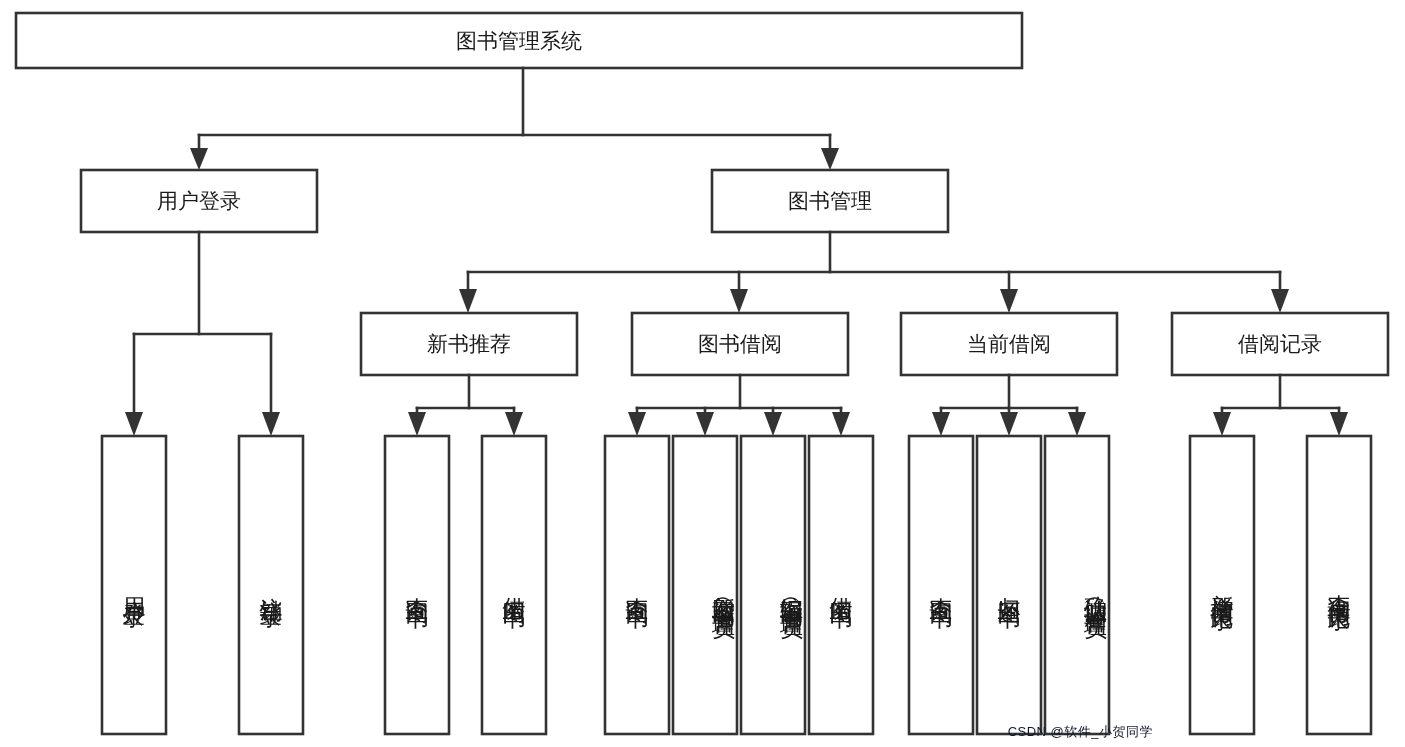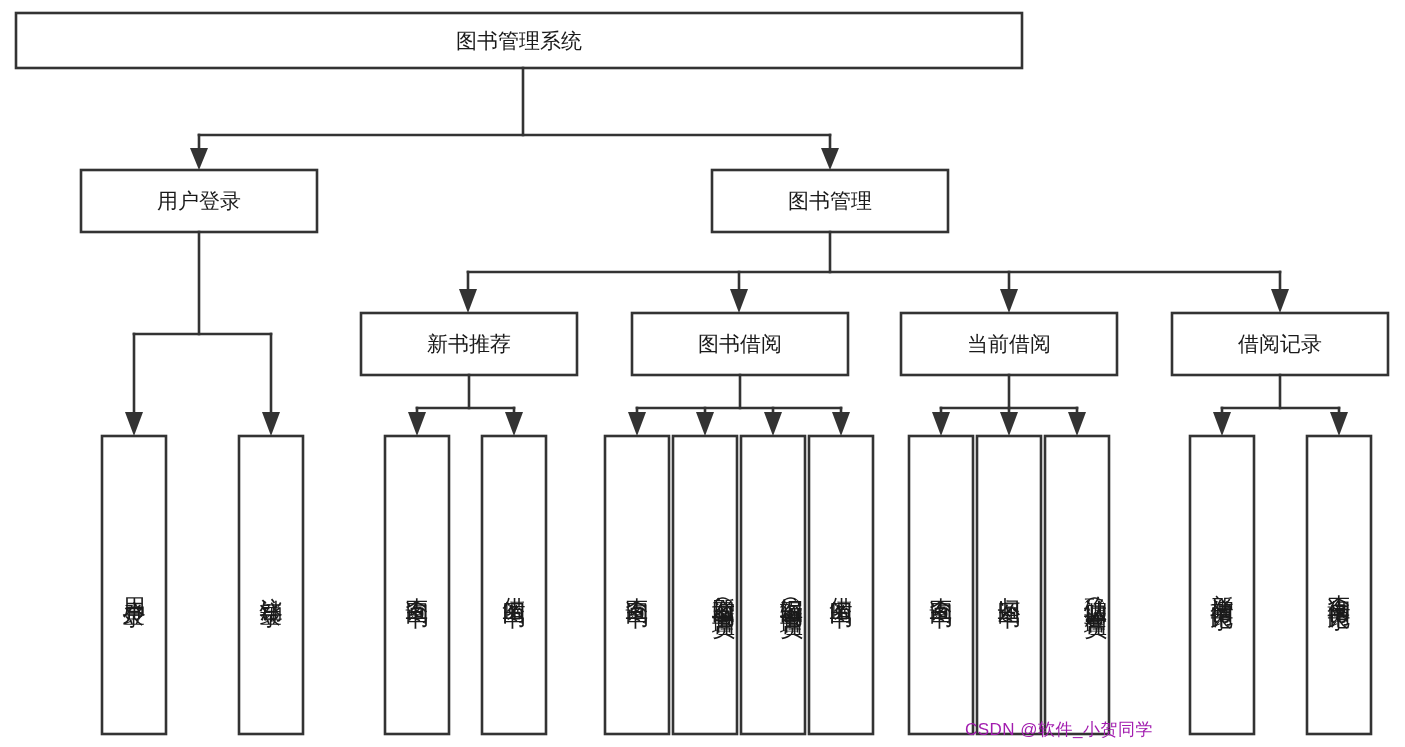--- a/index.html
+++ b/index.html
@@ -61,22 +61,22 @@
     align-items: center;
     justify-content: center;
     white-space: nowrap;
     pointer-events: none;
   }
   .watermark {
     position: absolute;
     right: 8px;
     bottom: 6px;
     font-family: "Liberation Sans", "DejaVu Sans", sans-serif;
-    font-size: 17px;
-    color: #a21caf;
+    font-size: 13px;
+    color: #0f172a;
     letter-spacing: 0.5px;
     white-space: nowrap;
   }
 </style>
 </head>
 <body>
 
 <div id="diagram-root">
 
   <svg id="tree-svg" viewBox="0 0 1405 747">

